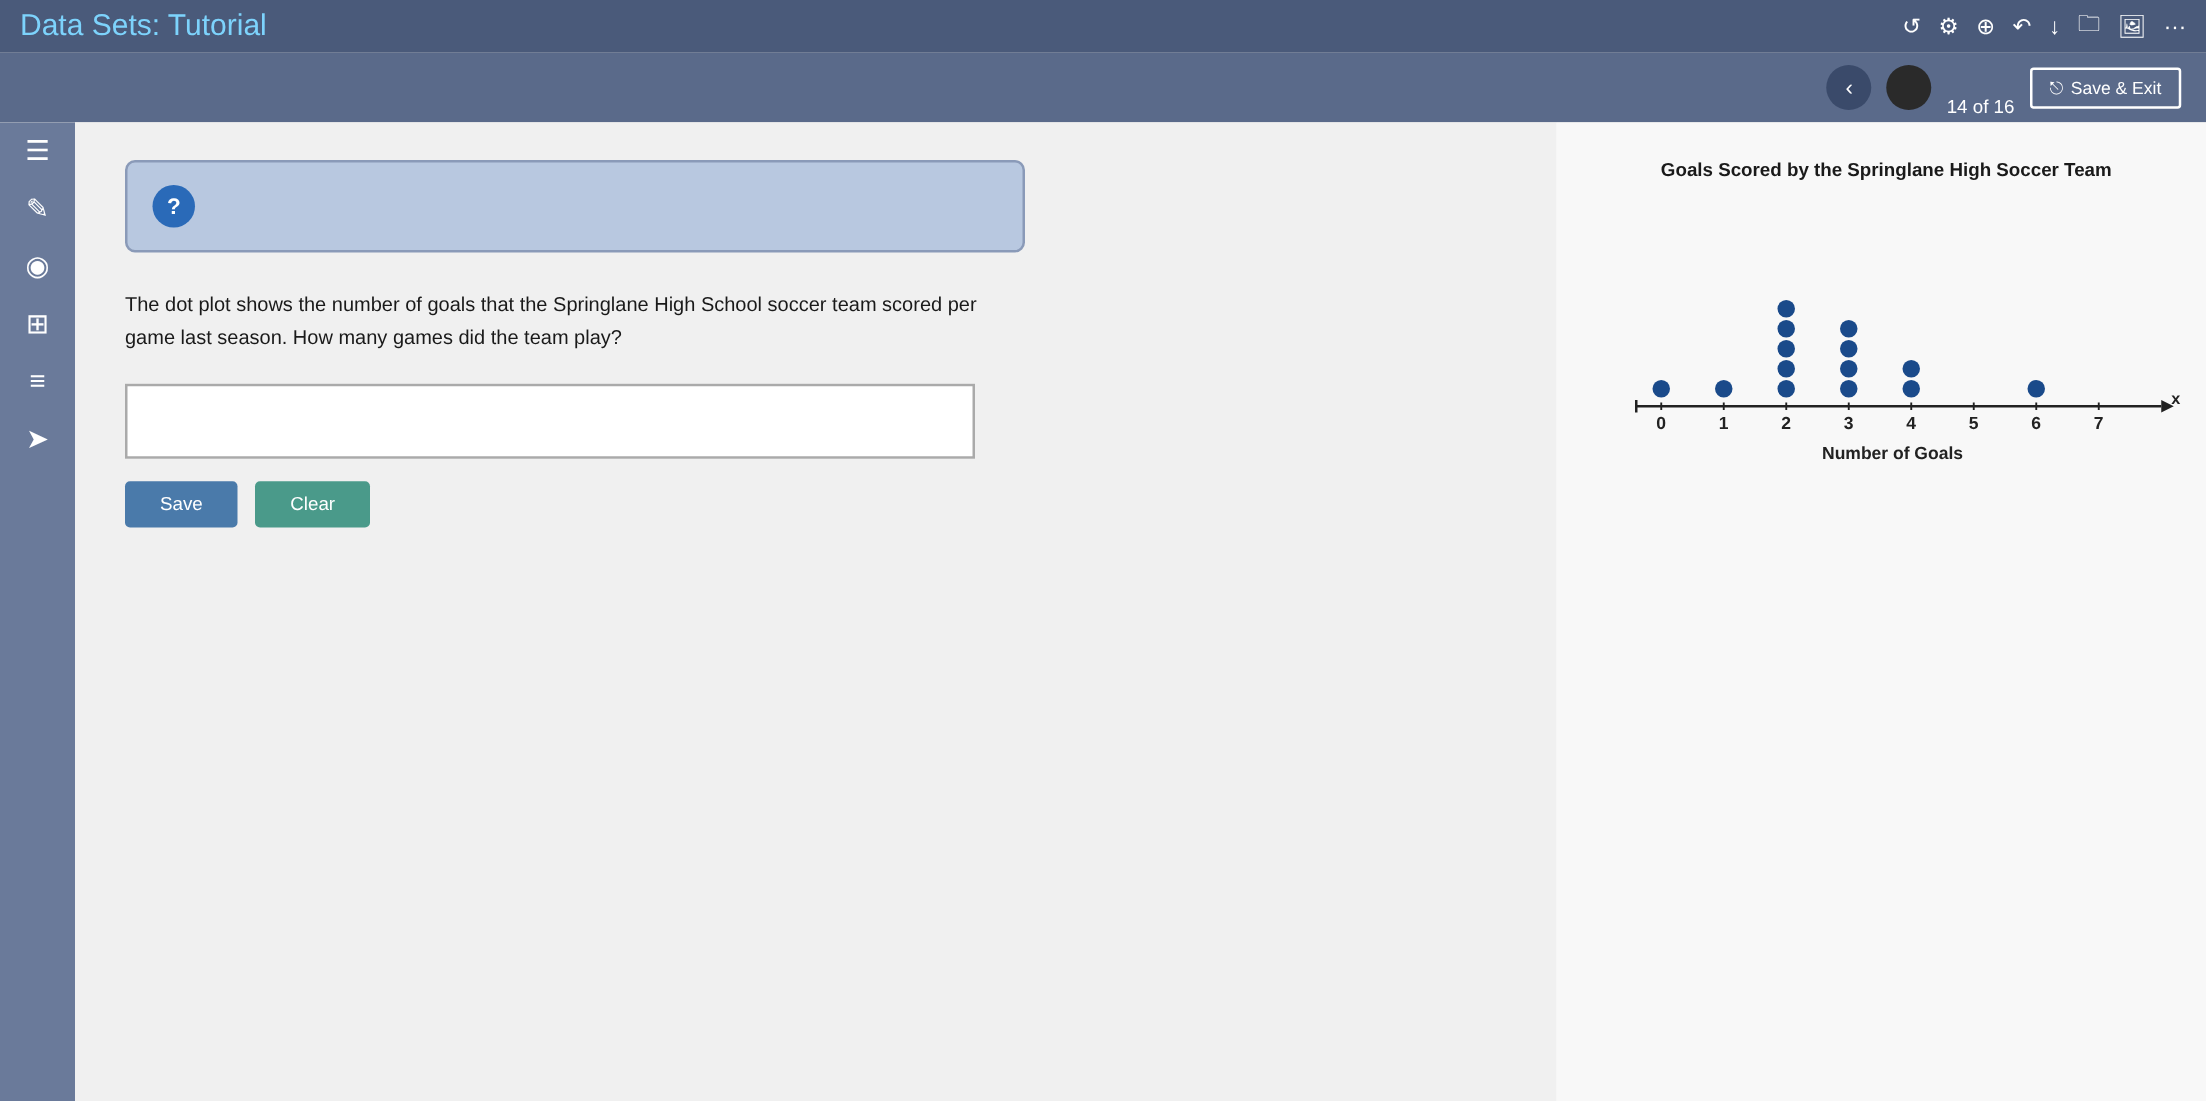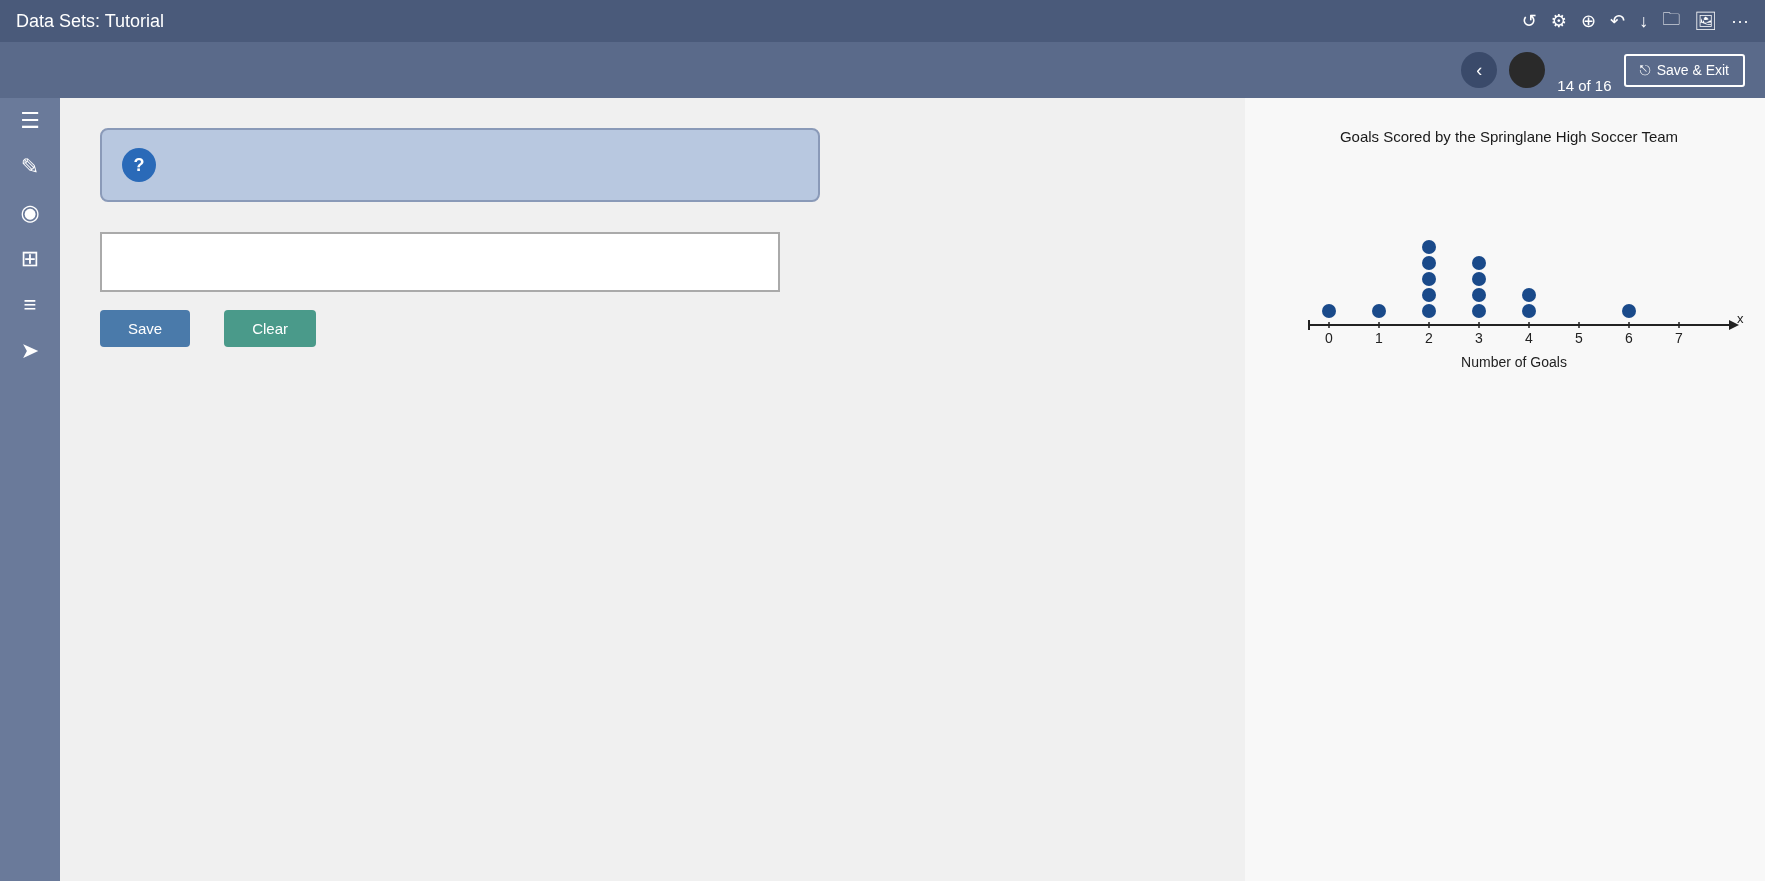--- a/index.html
+++ b/index.html
@@ -20,22 +20,22 @@
       height: 42px;
       display: flex;
       align-items: center;
       padding: 0 16px;
       color: white;
       font-size: 18px;
       font-weight: normal;
     }
 
     .top-bar-title {
-      color: #ffffff;
-      font-size: 18px;
+      color: #7dd3fc;
+      font-size: 24px;
     }
 
     .top-bar-icons {
       margin-left: auto;
       display: flex;
       align-items: center;
       gap: 14px;
     }
 
     .top-bar-icon {
@@ -208,31 +208,31 @@
     }
 
     .clear-btn {
       background: #4a9a8a;
       color: white;
       border: none;
       padding: 10px 28px;
       font-size: 15px;
       cursor: pointer;
       border-radius: 4px;
-      margin-left: 20px;
     }
 
     
     .dotplot-area {
       width: 520px;
       background: #f8f8f8;
       padding: 30px 12px 30px 20px;
       display: flex;
       flex-direction: column;
       align-items: center;
+      font-weight: bold;
     }
 
     .dotplot-title {
       font-size: 15px;
       color: #1a1a1a;
       text-align: center;
       margin-bottom: 20px;
     }
 
     .dotplot-svg-container {
@@ -283,20 +283,21 @@
   </div>
 
   <div class="content-panel">
 
     <div class="question-area">
 
       <div class="instruction-box">
         <div class="question-icon">?</div>
       </div>
 
+      <p class="question-text">The dot plot shows the number of goals that the Springlane High School soccer team scored per game last season. How many games did the team play?</p>
 
       <input type="text" class="answer-input" placeholder="" style="">
 
       <div class="buttons-row">
         <button class="done-btn">Save</button>
         <button class="clear-btn">Clear</button>
       </div>
 
     </div>
 

